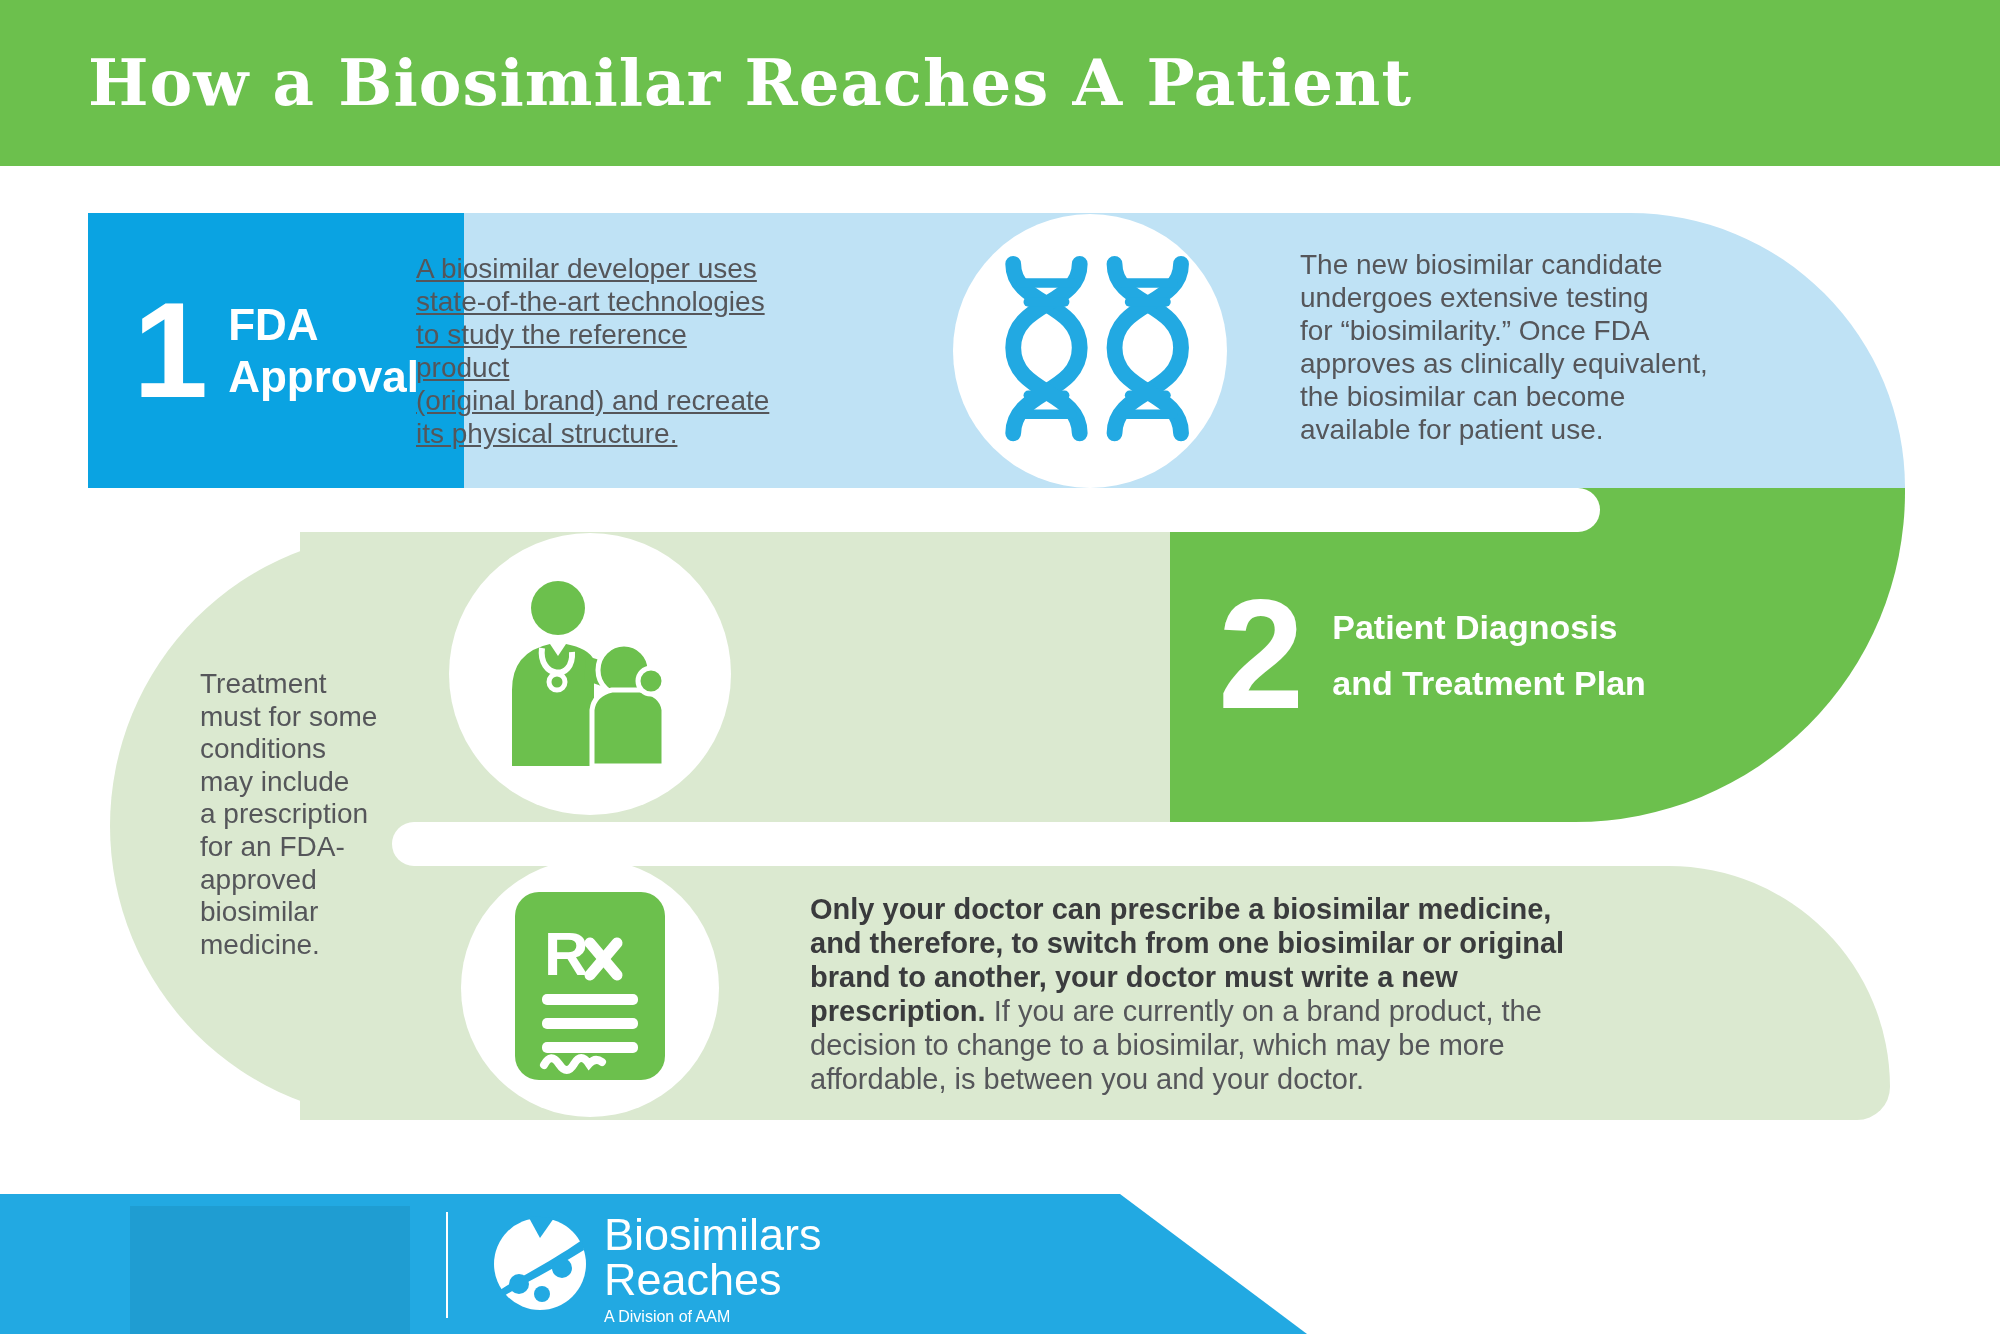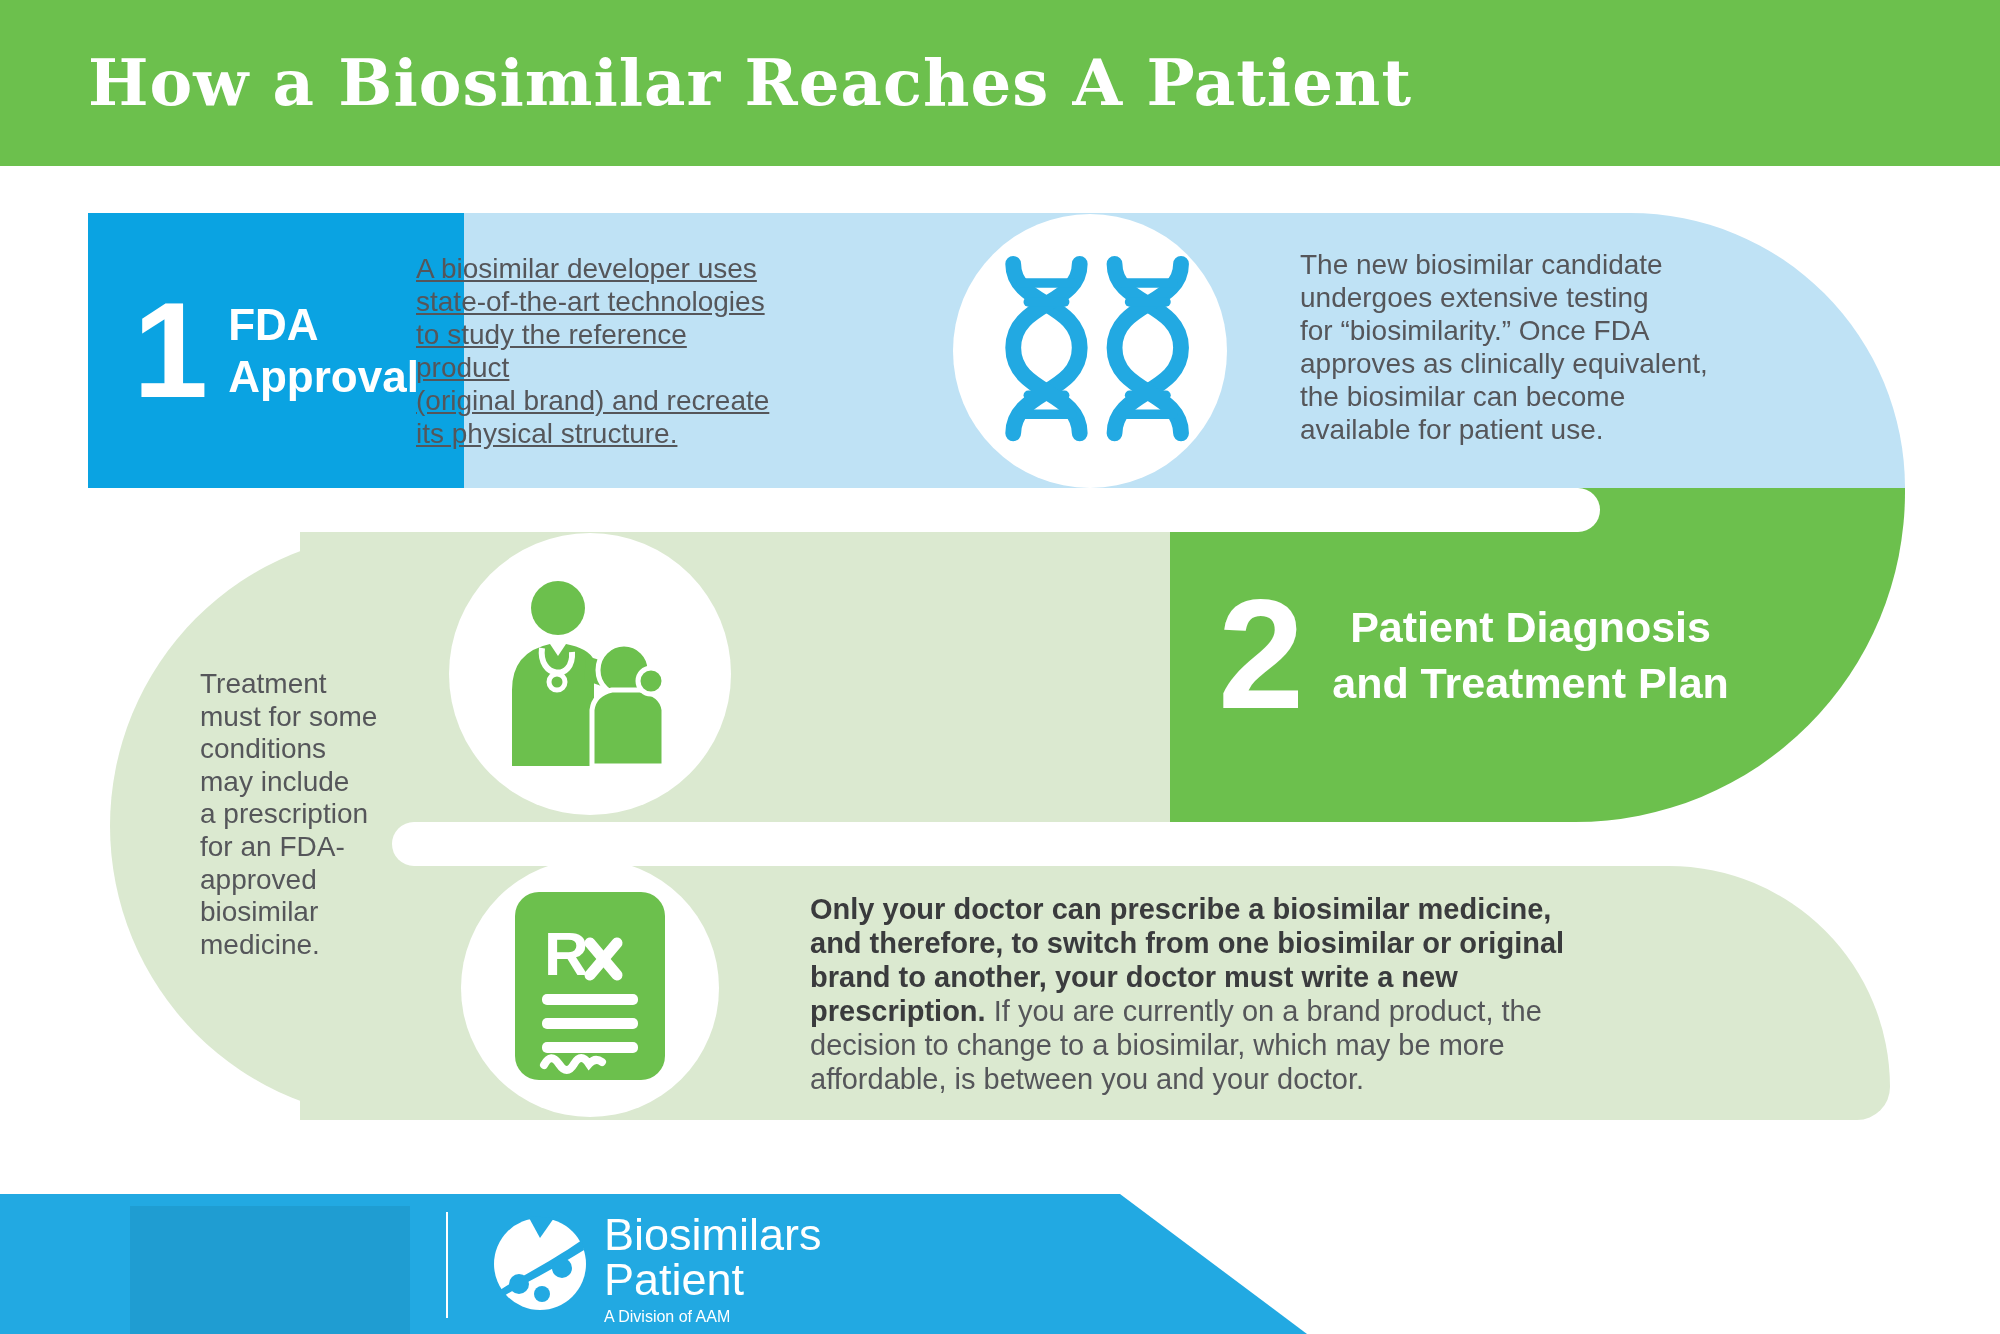--- a/index.html
+++ b/index.html
@@ -41,21 +41,21 @@
   #step2-desc{left:815px;top:592px;width:350px;}
   #side-note{left:200px;top:668px;width:220px;line-height:32.6px;}
   #step3-para{left:810px;top:892px;width:762px;color:#55565a;font-size:29px;line-height:34px;}
   #step3-para .bold{color:#3a3b3d;font-weight:700;}
 
   .step-number{color:#ffffff;font-weight:700;line-height:0.9;}
   #step1-box .step-number{font-size:135px;}
   .step-label{color:#ffffff;font-weight:700;font-size:44px;line-height:52px;white-space:pre-line;}
   #step2-title{left:1218px;top:488px;height:334px;display:flex;align-items:center;gap:28px;}
   #step2-title .step-number{font-size:155px;}
-  #step2-title .step-label{font-size:43px;line-height:56px;text-align:center;}
+  #step2-title .step-label{font-size:34px;line-height:56px;}
 
   
   #footer{left:0;top:1194px;width:2000px;height:140px;background:#22a9e2;
           clip-path:polygon(0 0,1120px 0,1307px 140px,0 140px);}
   #aam-box{left:130px;top:1206px;width:280px;height:128px;background:rgba(0,0,0,0.07);}
   #aam-block{left:150px;top:1206px;width:240px;text-align:center;color:#fff;}
   #aam-wordmark{font-family:"DejaVu Serif", serif;font-weight:700;font-size:60px;line-height:64px;letter-spacing:-2px;}
   #aam-wordmark sup{font-size:16px;letter-spacing:0;}
   #aam-caption{font-size:11px;letter-spacing:0.3px;margin-top:2px;}
   #footer-divider{left:446px;top:1212px;width:2px;height:106px;background:#ffffff;}
@@ -184,17 +184,17 @@
       <circle r="46" fill="#ffffff"></circle>
       <path d="M-12,-48 L0,-26 L14,-46 Z" fill="#22a9e2"></path>
       <path d="M-40,26 C-8,6 10,-2 42,-24 L44,-14 C12,6 -10,16 -36,32 Z" fill="#22a9e2"></path>
       <circle cx="-21" cy="20" r="10" fill="#22a9e2"></circle>
       <circle cx="22" cy="4" r="10" fill="#22a9e2"></circle>
       <circle cx="2" cy="30" r="8" fill="#22a9e2"></circle>
     </svg>
   </div>
   <div class="abs" id="council-text">
     <div id="council-line1">Biosimilars</div>
-    <div id="council-line2">Patient</div>
+    <div id="council-line2">Reaches</div>
     <div id="council-caption">A Division of AAM</div>
   </div>
 
 </div>
 
 </body></html>

